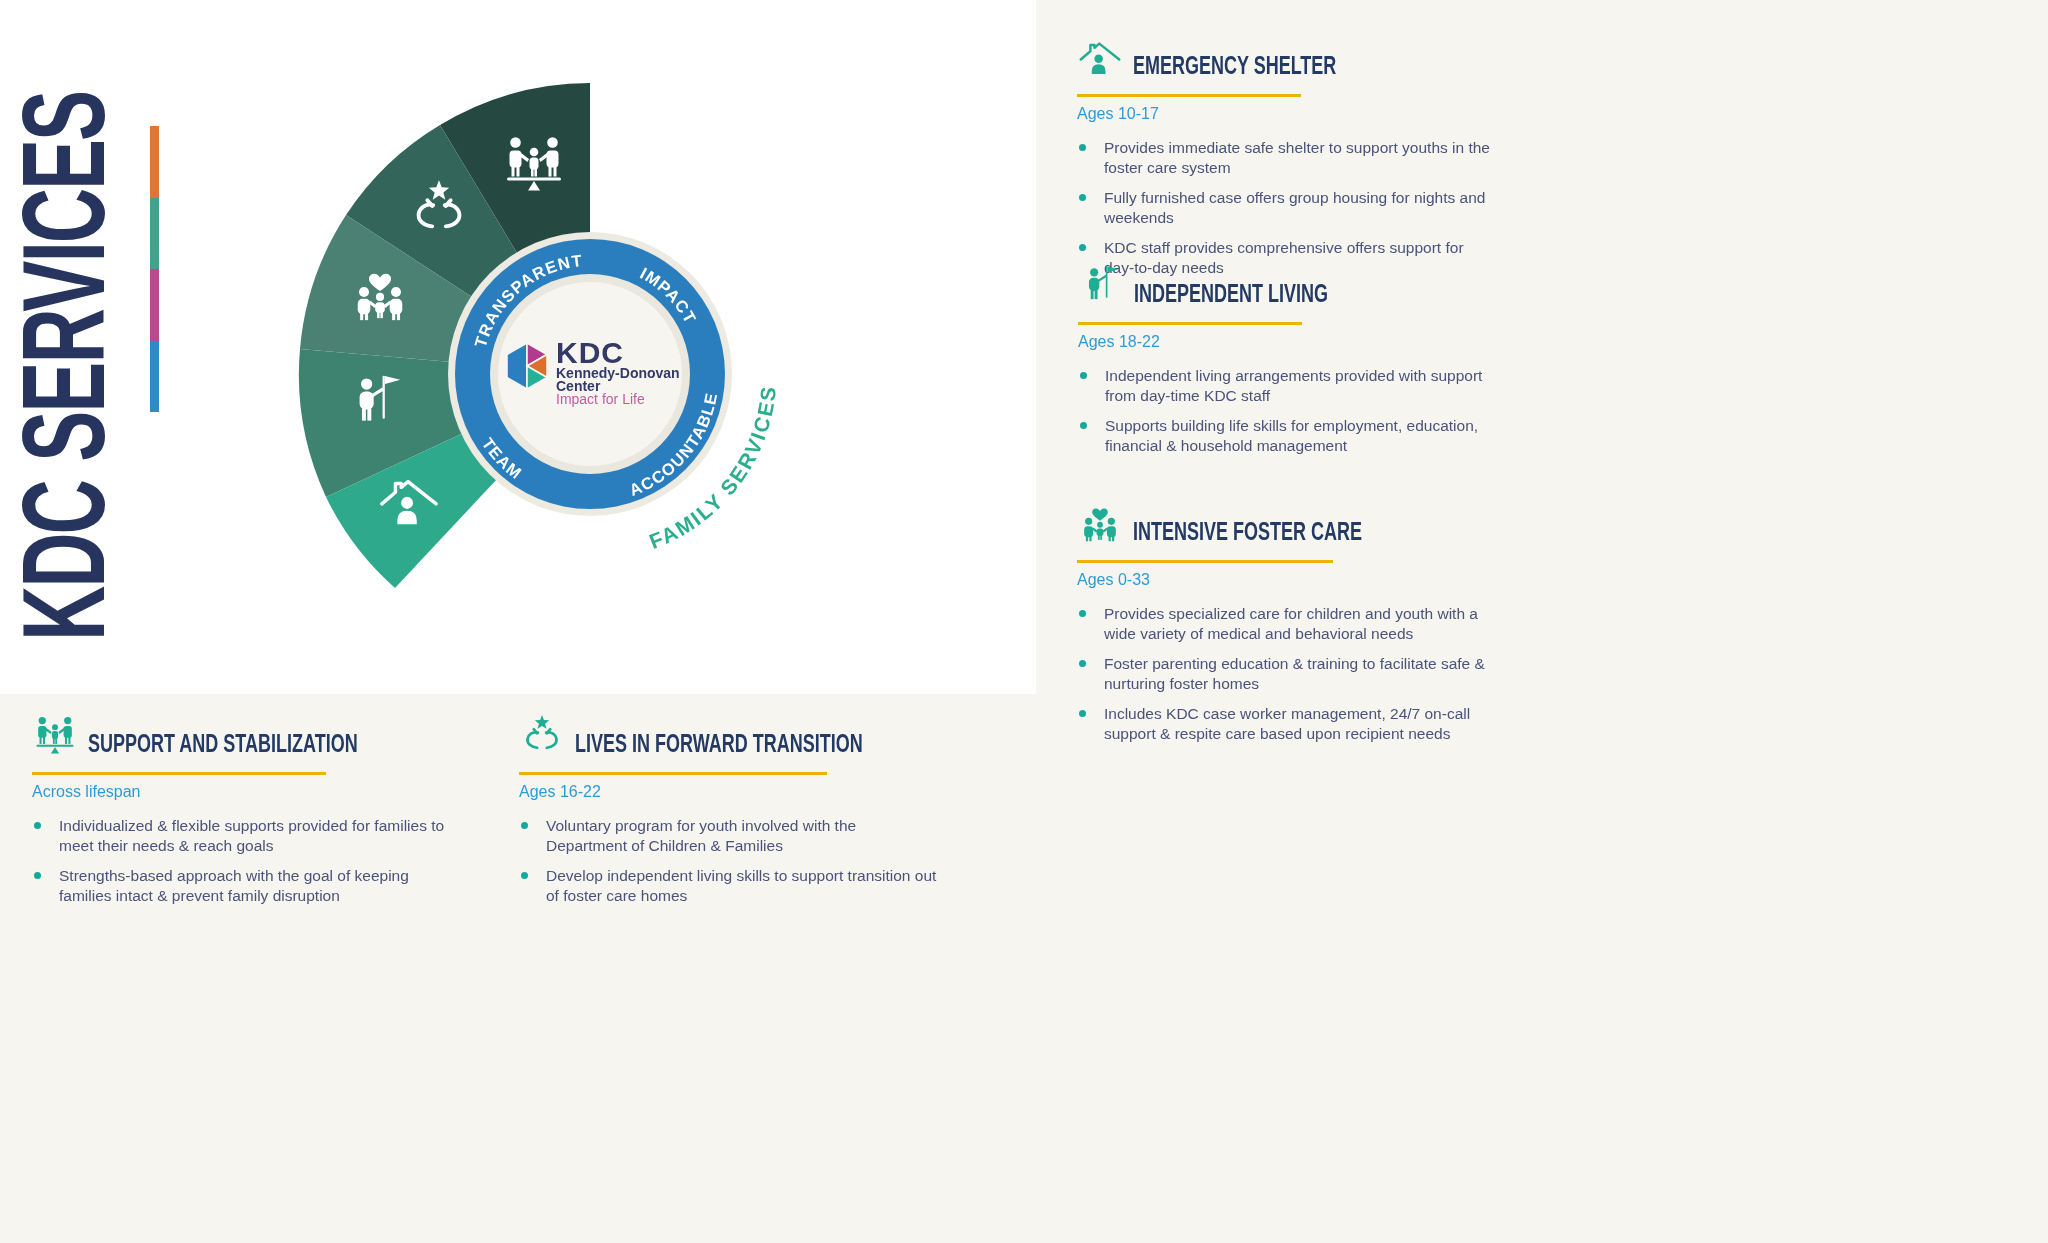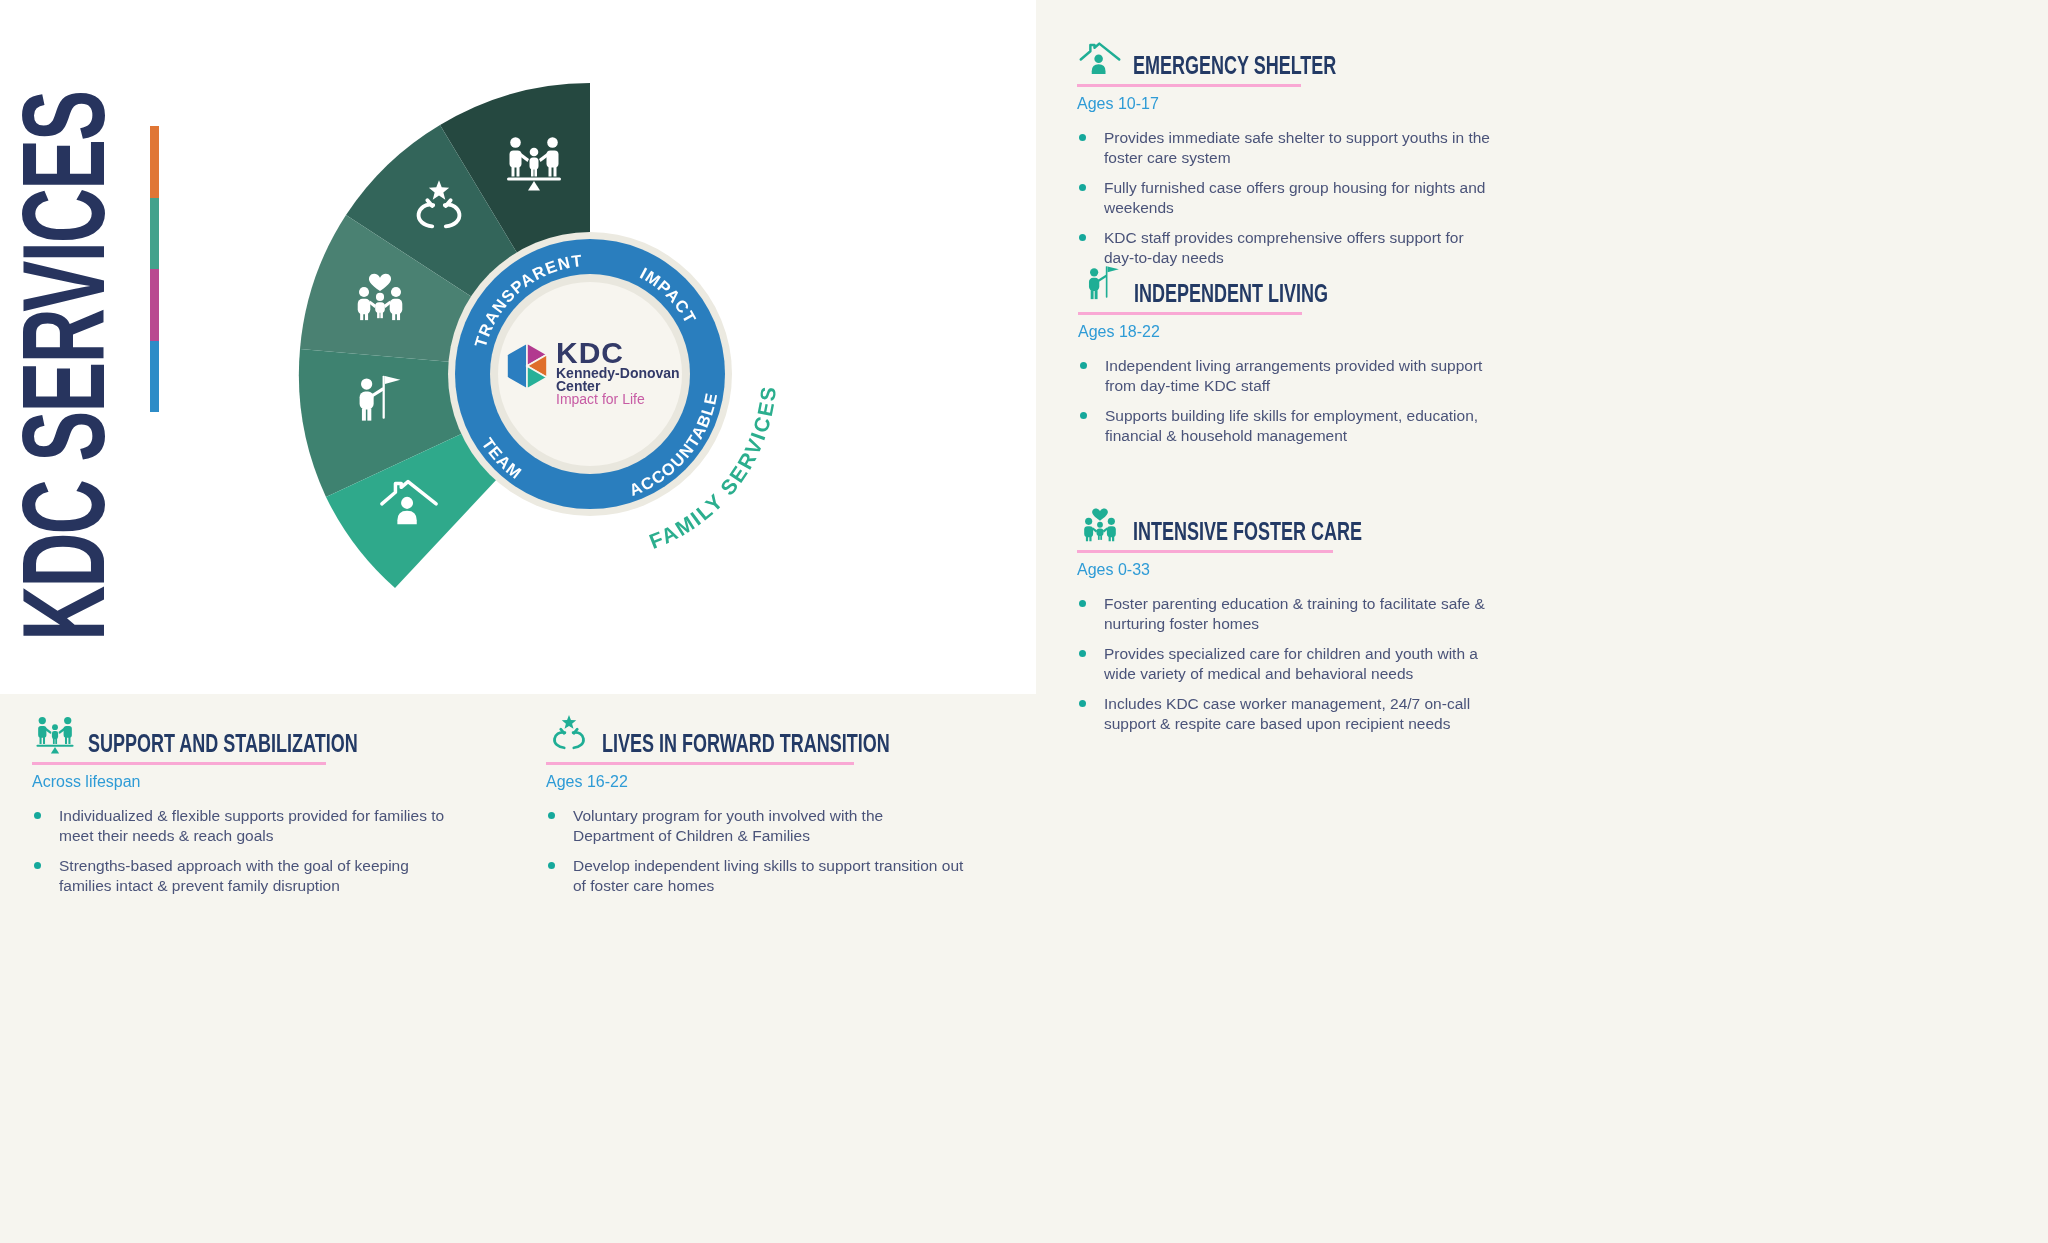--- a/index.html
+++ b/index.html
@@ -20,21 +20,21 @@
 
   
   .accent-bar{position:absolute; left:150px; top:126px; width:9px; height:286px; display:flex; flex-direction:column;}
   .accent-bar span{flex:1 1 auto;}
 
   
   .diagram{position:absolute; left:250px; top:50px;}
 
   
   .svc{position:absolute;}
-  .svc-head{display:flex; align-items:flex-end; gap:10px; padding-bottom:6px; border-bottom:3px solid #f9a8d4; width:max-content;}
+  .svc-head{display:flex; align-items:flex-end; gap:10px; padding-bottom:16px; border-bottom:3px solid #eab308; width:max-content;}
   .svc-head svg{width:46px; height:44px; color:#1FAE95; flex:0 0 auto;}
   .svc-head h2{
     margin:0; font-size:25px; line-height:1.05; font-weight:bold; color:#233A65;
     transform:scaleX(0.72); transform-origin:left bottom; white-space:nowrap;
   }
   .s-es  h2{width:168px;}
   .s-il  h2{width:168px;}
   .s-ifc h2{width:200px;}
   .s-ss  h2{width:238px;}
   .s-lft h2{width:252px;}
@@ -44,21 +44,21 @@
   .s-ss ul{width:412px;}
   .s-lft ul{width:420px;}
   .svc li{display:grid; grid-template-columns:10px auto; column-gap:15px; margin-bottom:9px;
           font-size:15.5px; line-height:1.32; color:#4A5379;}
   .svc li .dot{width:7px; height:7px; border-radius:50%; background:#15A89B; margin-top:6px;}
 
   .s-es {left:1077px; top:34px;}
   .s-il {left:1078px; top:262px;}
   .s-ifc{left:1077px; top:500px;}
   .s-ss {left:32px;  top:712px;}
-  .s-lft{left:546px; top:712px;}
+  .s-lft{left:519px; top:712px;}
 </style>
 </head>
 <body>
 
 <div id="canvas">
 
   <div class="panel-right"></div>
   <div class="panel-bottom"></div>
 
   <div class="vtitle">KDC SERVICES</div>
@@ -247,28 +247,28 @@
     <div class="svc-head">
       <svg viewBox="0 0 64 64">
           <use href="#sym-family-heart"></use>
         </svg>
       <h2>INTENSIVE FOSTER CARE</h2>
     </div>
     <div class="svc-ages">Ages 0-33</div>
     <ul>
       <li>
           <span class="dot"></span>
+          <span>Provides specialized care for children and youth with a wide variety of medical and behavioral needs</span>
+        </li>
+      <li>
+          <span class="dot"></span>
           <span>Foster parenting education &amp; training to facilitate safe &amp; nurturing foster homes</span>
         </li>
       <li>
           <span class="dot"></span>
-          <span>Provides specialized care for children and youth with a wide variety of medical and behavioral needs</span>
-        </li>
-      <li>
-          <span class="dot"></span>
           <span>Includes KDC case worker management, 24/7 on-call support &amp; respite care based upon recipient needs</span>
         </li>
     </ul>
   </section>
 
   <section class="svc s-ss">
     <div class="svc-head">
       <svg viewBox="0 0 64 64">
           <use href="#sym-family-balance"></use>
         </svg>

